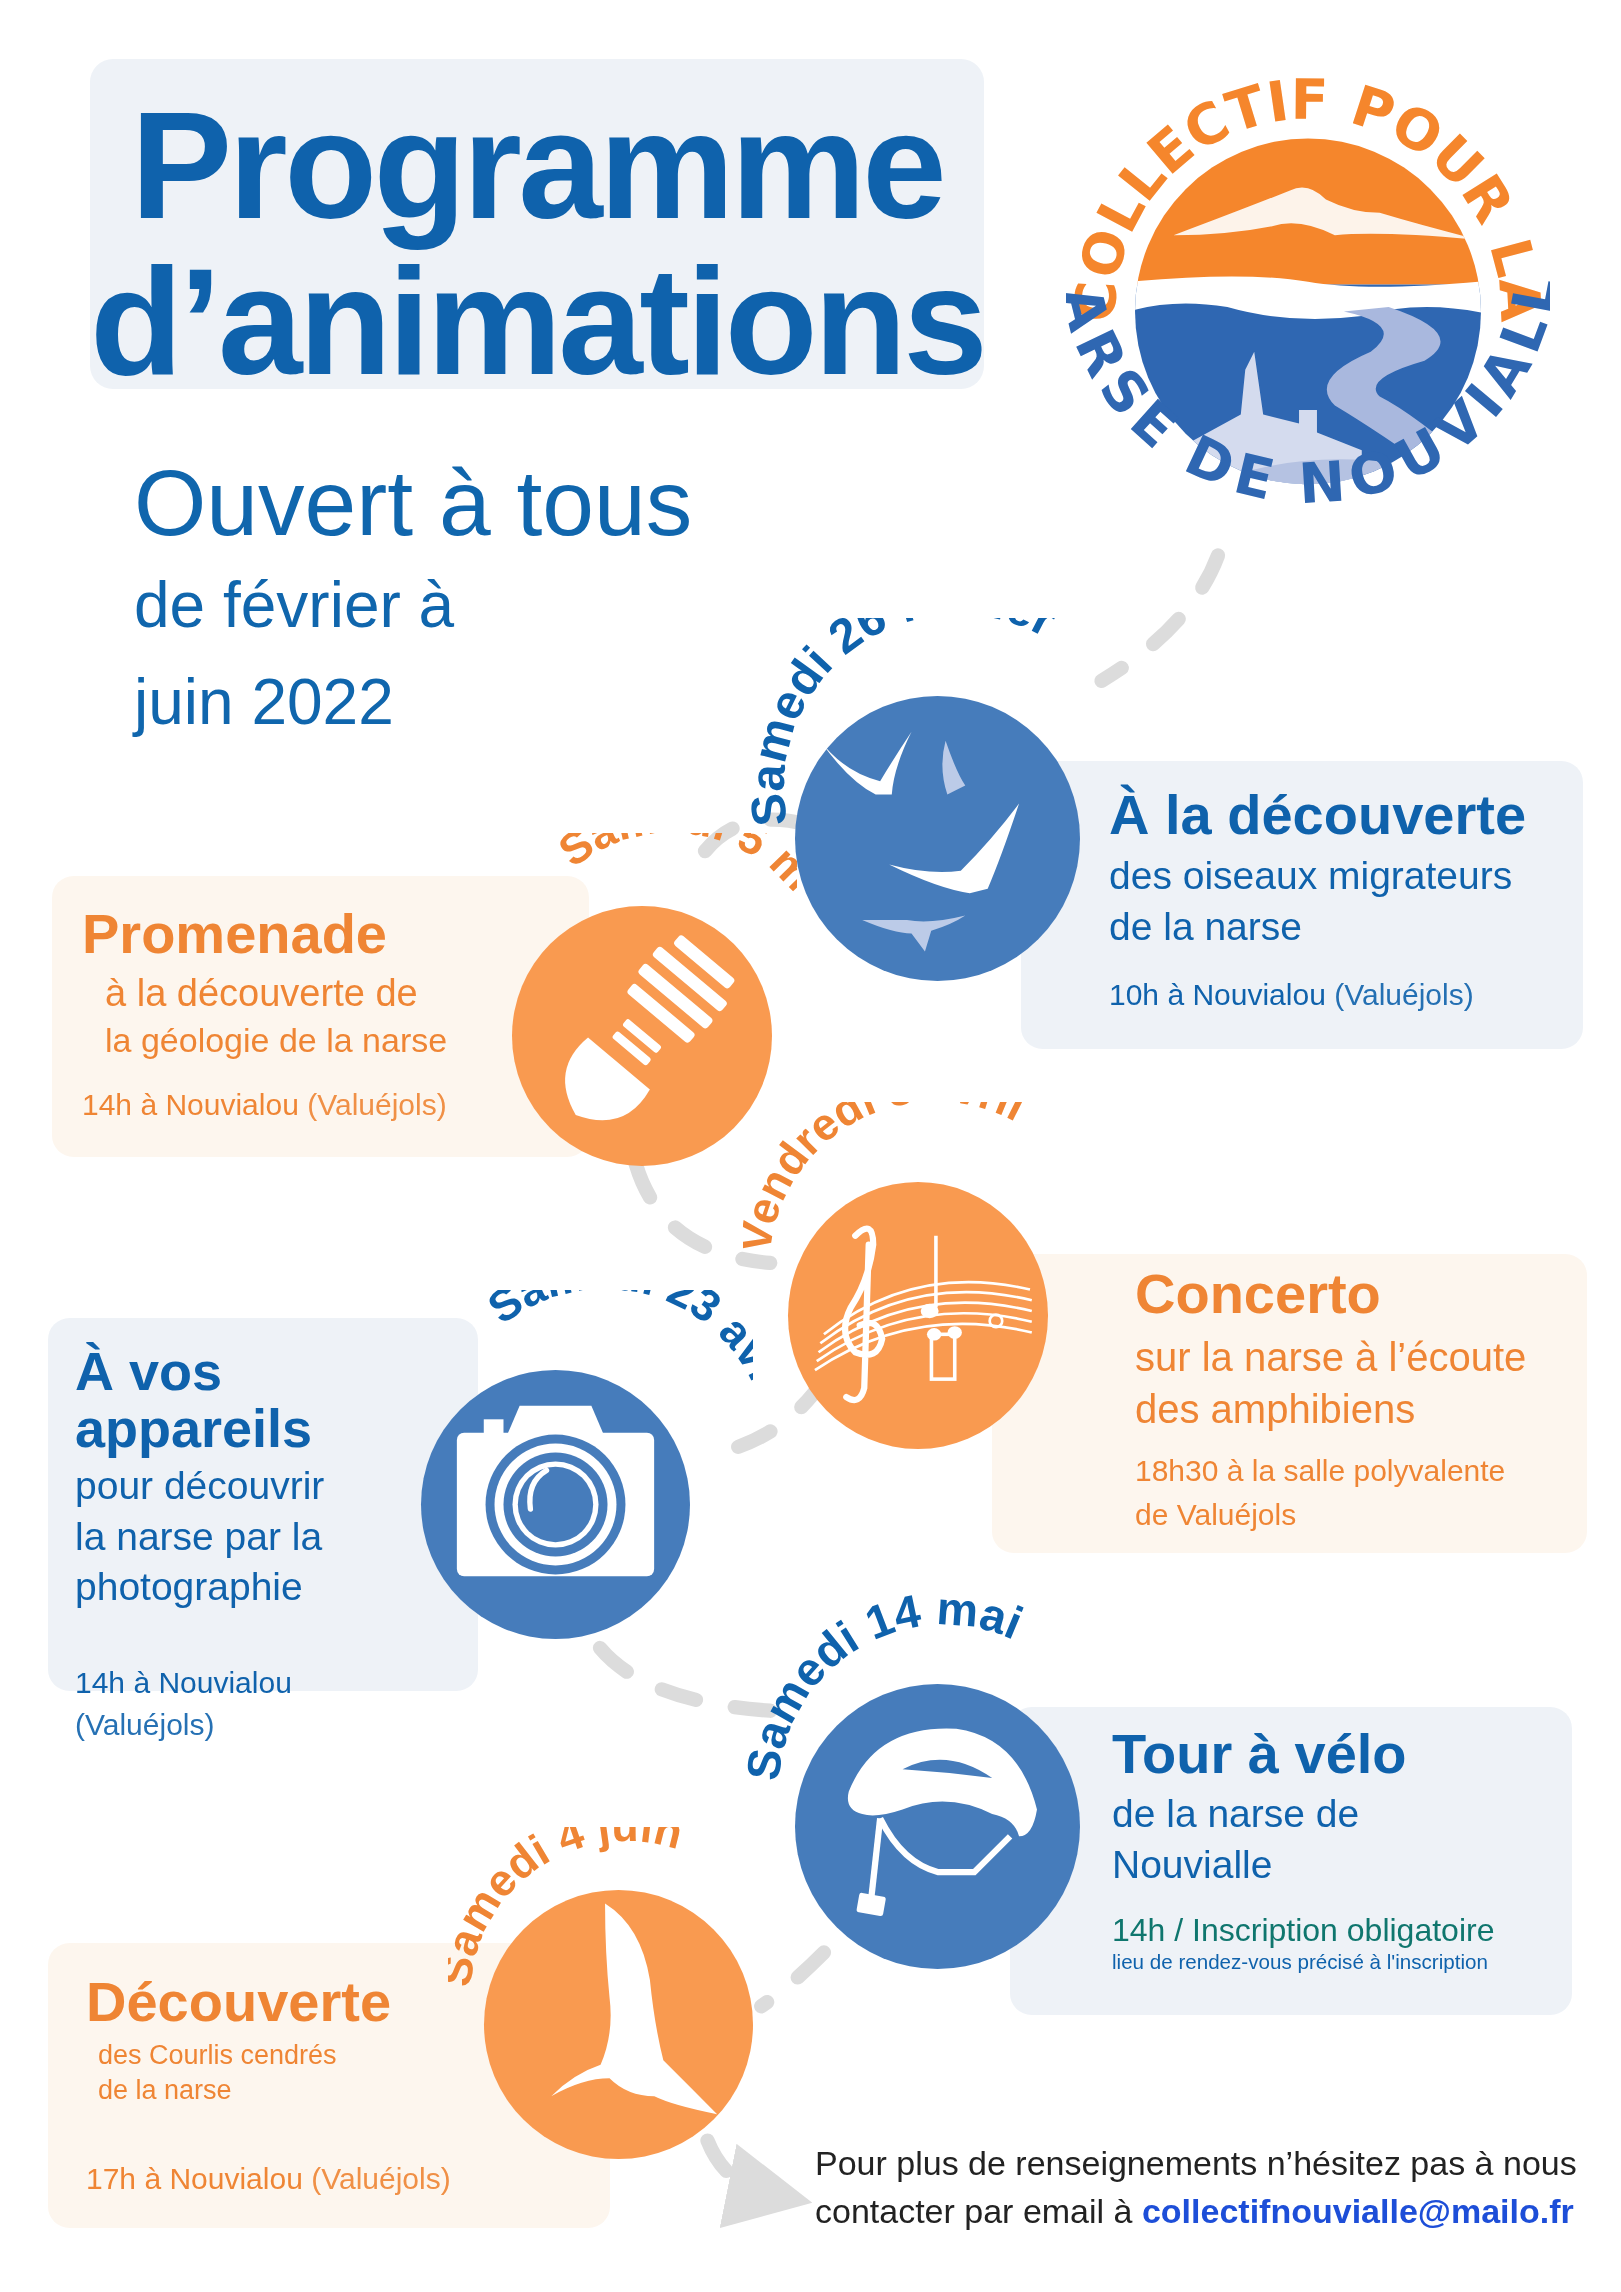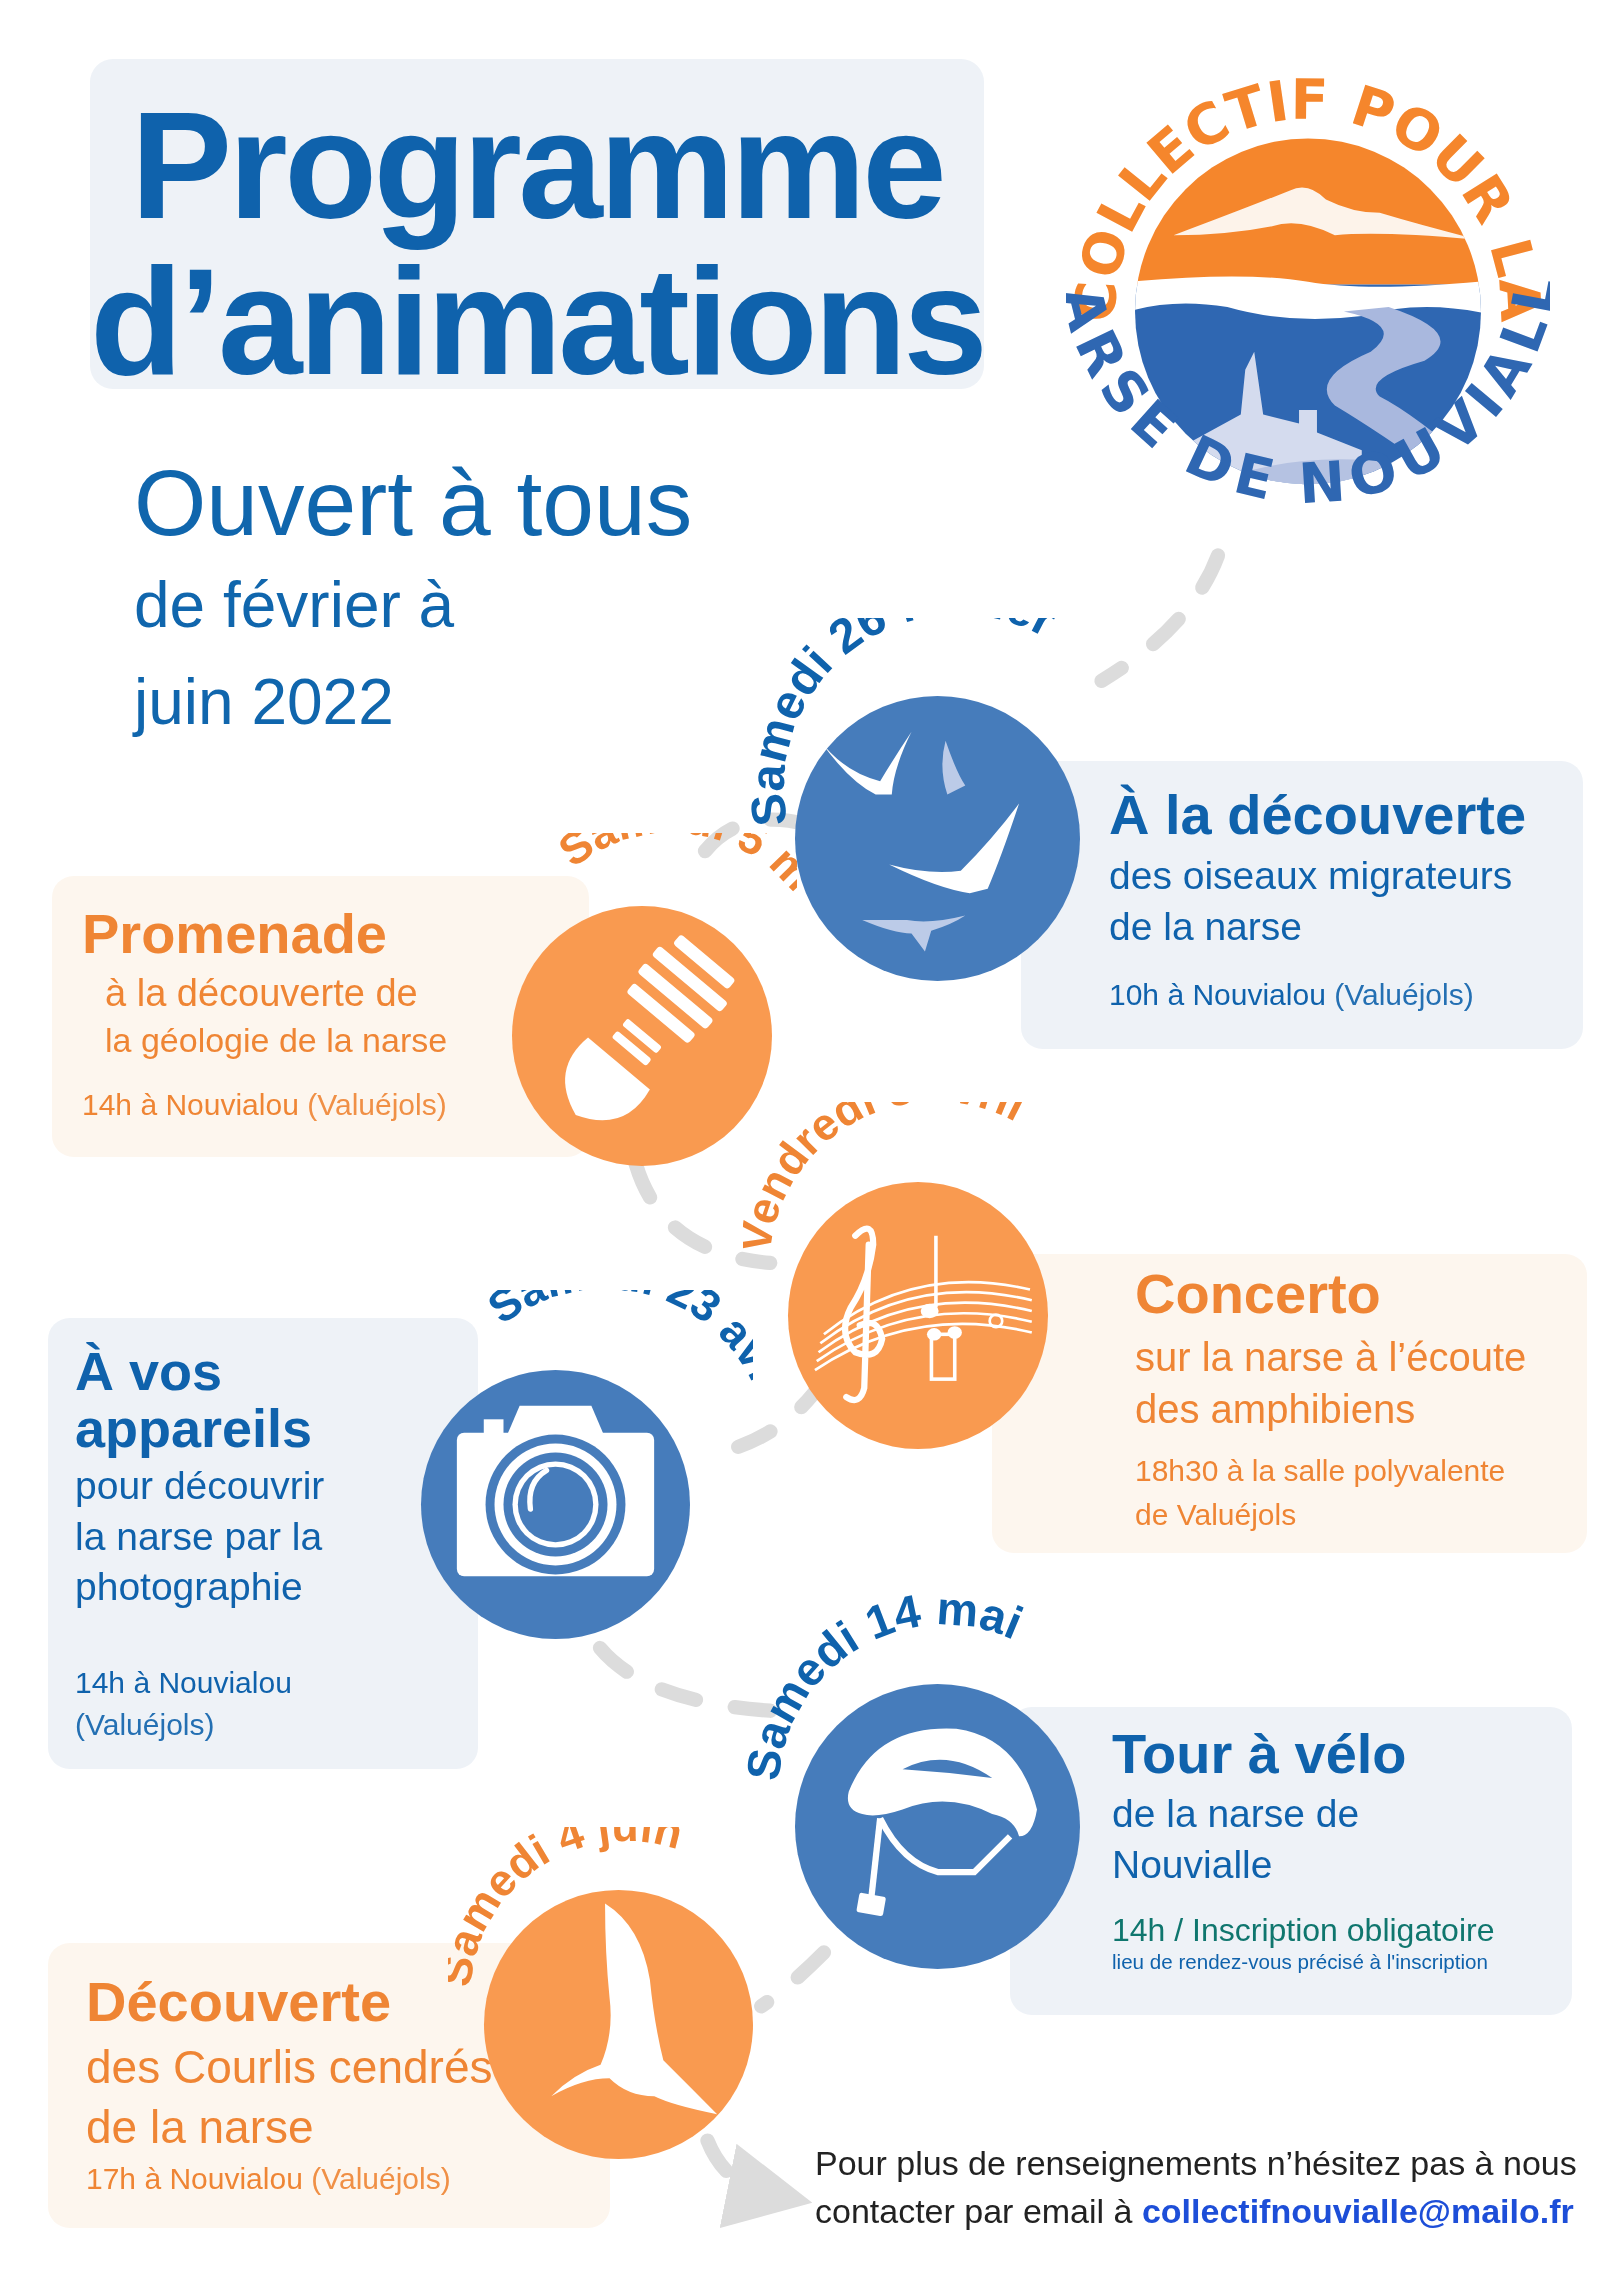--- a/index.html
+++ b/index.html
@@ -177,21 +177,21 @@
   <svg width="376" height="197" viewBox="0 0 420 220">
     <defs>
         <path id="arc3" d="M 30 170 A 180 180 0 0 1 400 200"></path>
       </defs>
     <text font-family="'Liberation Sans', sans-serif" font-weight="bold" font-size="50" fill="#ef8534">
       <textPath href="#arc3" startOffset="0">Vendredi 8 avril</textPath>
     </text>
   </svg>
 </div>
 
-<div class="abs card blue" style="left:48px;top:1318px;width:430px;height:451px;">
+<div class="abs card blue" style="left:48px;top:1318px;width:430px;height:373px;">
   <h2 style="position:absolute;left:27px;top:25px;font-size:54px;">
     <div>À vos</div>
     <div>appareils</div>
   </h2>
   <div class="desc" style="position:absolute;left:27px;top:143px;font-size:39px;">
     <div>pour découvrir</div>
     <div>la narse par la</div>
     <div>photographie</div>
   </div>
   <div class="when" style="position:absolute;left:27px;top:344px;font-size:30px;">
@@ -249,21 +249,21 @@
         <path id="arc5" d="M 40 210 A 185 185 0 0 1 400 160"></path>
       </defs>
     <text font-family="'Liberation Sans', sans-serif" font-weight="bold" font-size="52" fill="#0f62ac">
       <textPath href="#arc5" startOffset="0">Samedi 14 mai</textPath>
     </text>
   </svg>
 </div>
 
 <div class="abs card orange" style="left:48px;top:1943px;width:562px;height:285px;">
   <h2 style="position:absolute;left:38px;top:30px;font-size:56px;">Découverte</h2>
-  <div class="desc" style="position:absolute;left:38px;top:95px;font-size:46px;">
+  <div class="desc" style="position:absolute;left:50px;top:95px;font-size:27px;">
     <div>des Courlis cendrés</div>
     <div>de la narse</div>
   </div>
   <div class="when" style="position:absolute;left:38px;top:215px;font-size:30px;">
     <span>17h à Nouvialou</span>
     <span class="loc">(Valuéjols)</span>
   </div>
 </div>
 <div class="abs circle orange" style="left:484px;top:1890px;width:269px;height:269px;">
   <svg width="269" height="269" viewBox="0 0 300 300">

